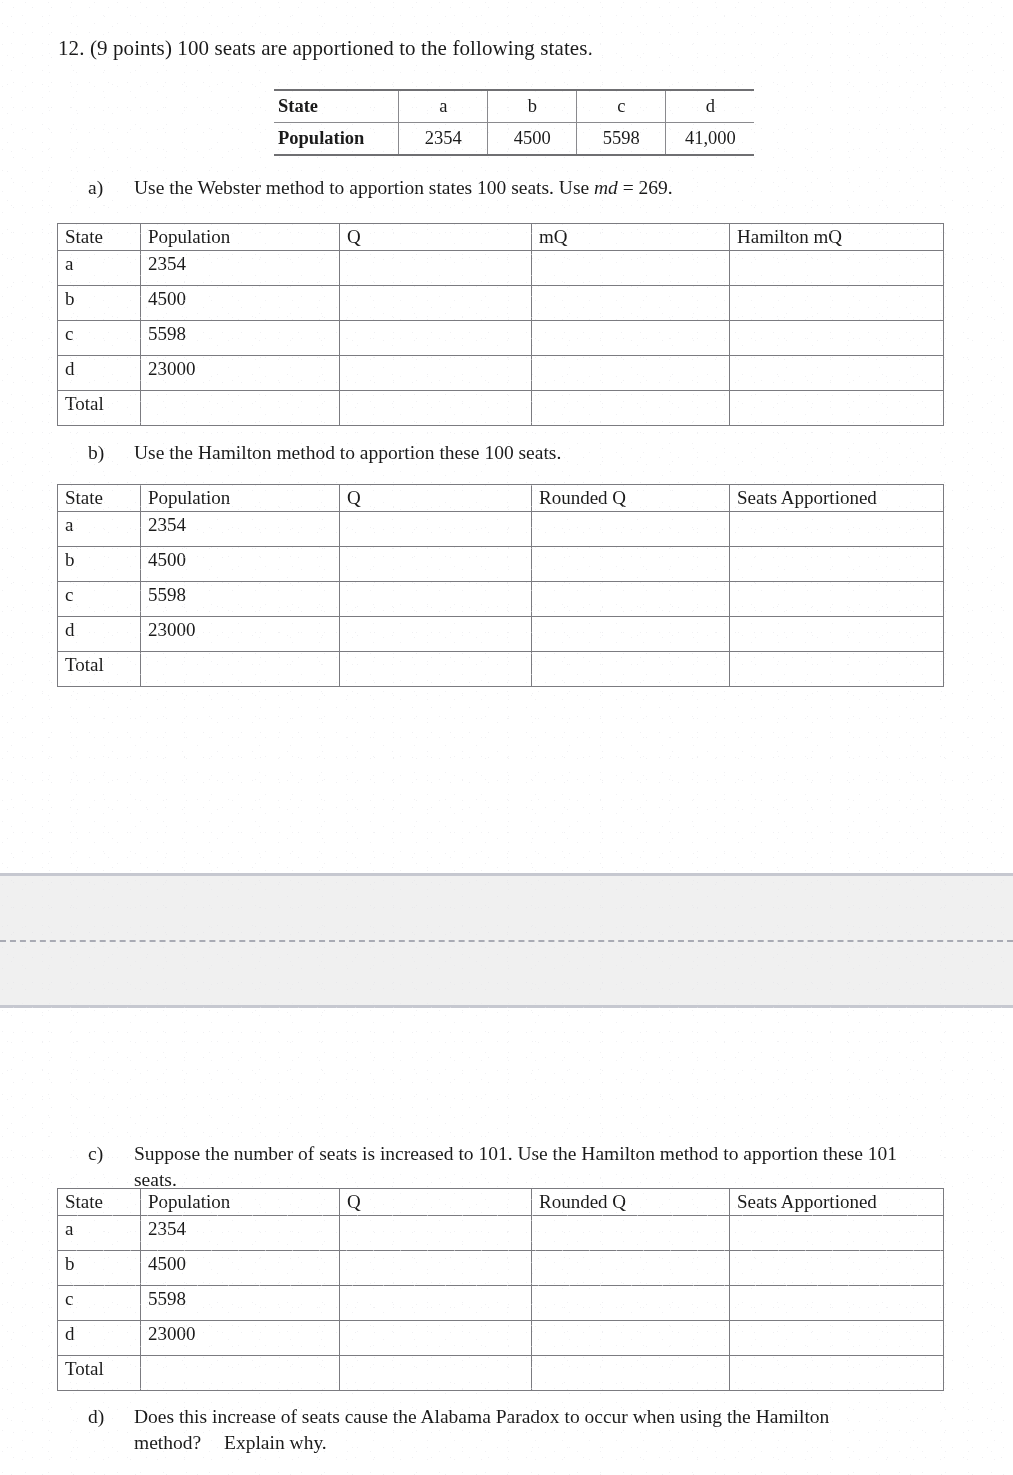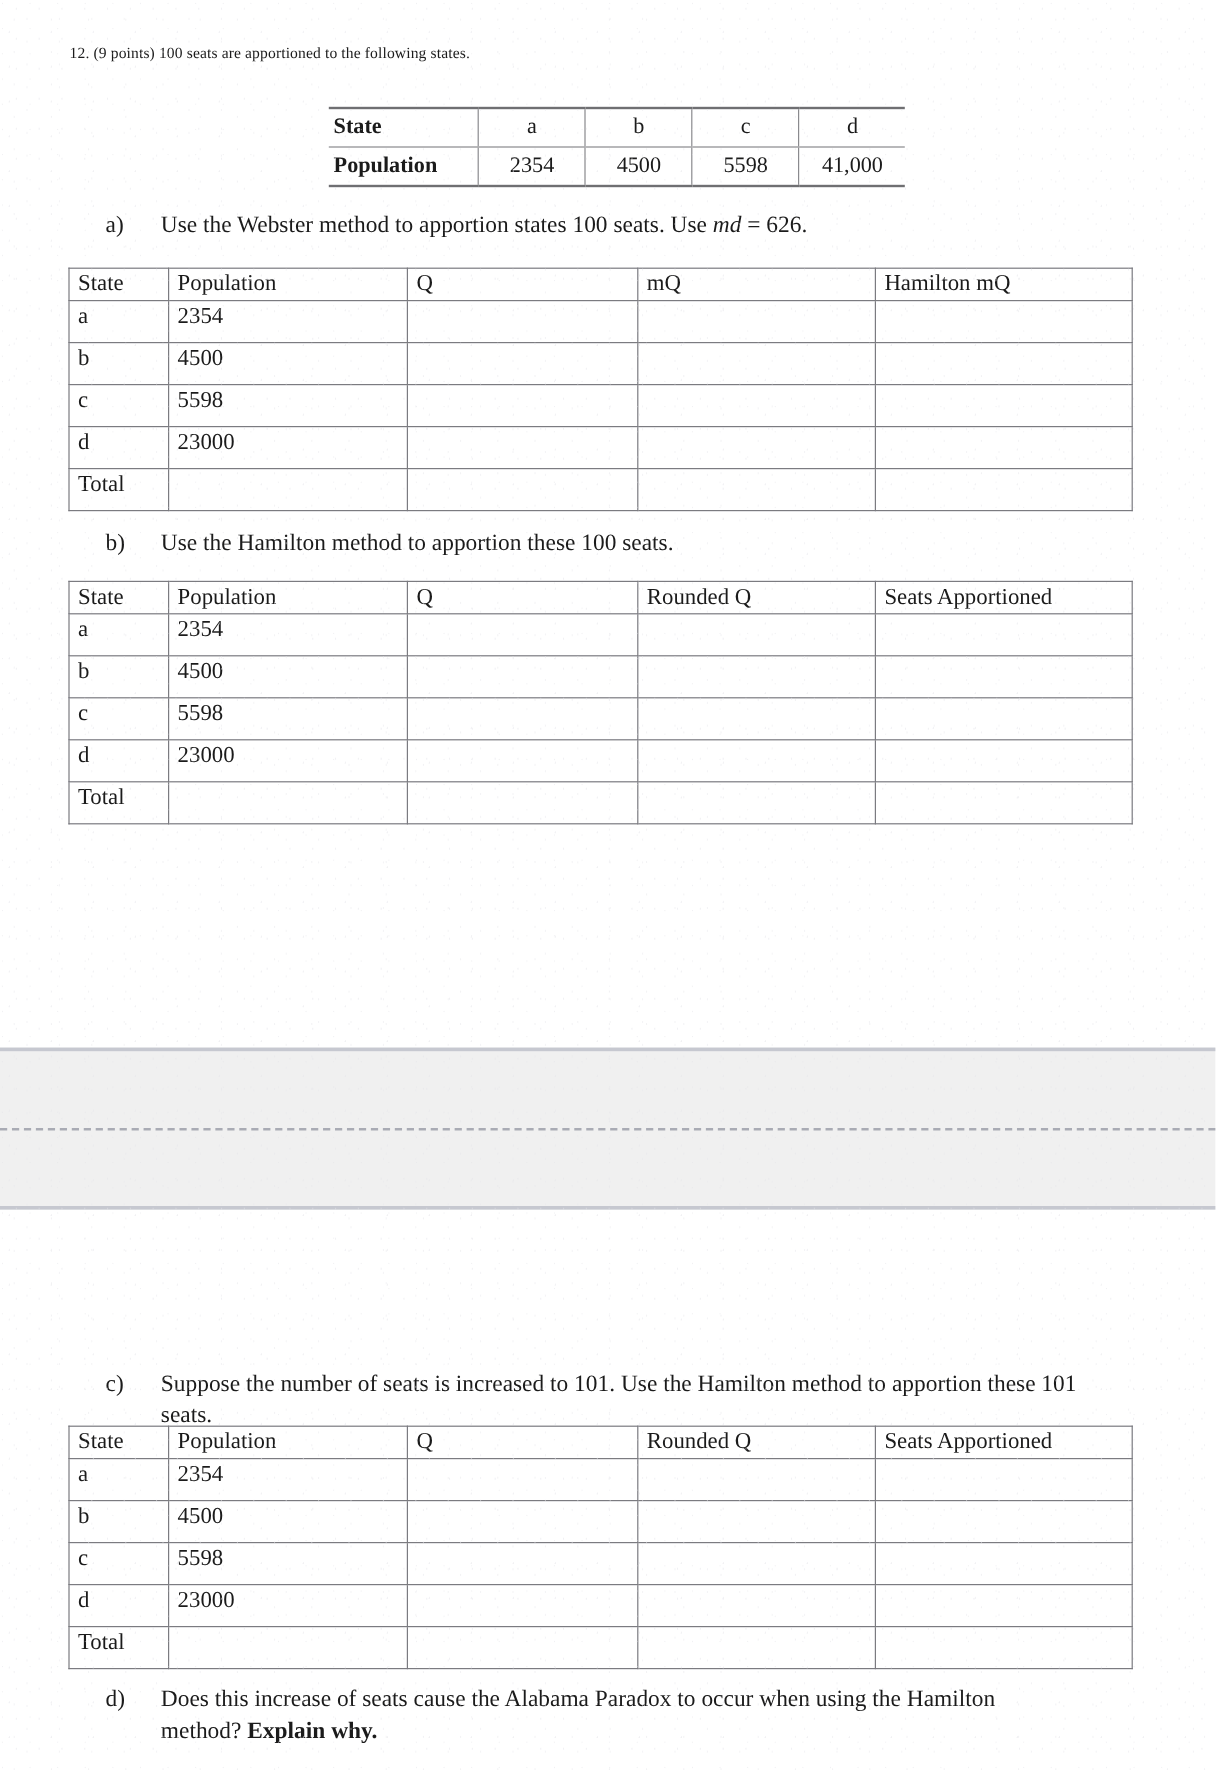--- a/index.html
+++ b/index.html
@@ -40,21 +40,21 @@
     width: 1013px; height: 1475px;
     z-index: 5;
   }
 
   .abs { position: absolute; }
 
   
   .q-main {
     left: 58px;
     top: 36px;
-    font-size: 13px;
+    font-size: 21px;
     letter-spacing: .1px;
     white-space: nowrap;
   }
 
   .part {
     font-size: 19.5px;
     line-height: 26px;
   }
   .part .lbl {
     position: absolute;
@@ -65,21 +65,21 @@
   .part .body {
     display: block;
     margin-left: 46px;
   }
   .part-a { left: 88px; top: 175px; width: 760px; }
   .part-b { left: 88px; top: 440px; width: 760px; }
   .part-c { left: 88px; top: 1141px; width: 848px; }
   .part-d { left: 88px; top: 1404px; width: 800px; }
 
   i.mdv { }
-  b.strong { font-weight: bold; }
+  b.strong { font-weight: normal; margin-left: 18px; }
 
   
   .summary-table {
     left: 274px;
     top: 89px;
     border-collapse: collapse;
     font-size: 18.5px;
   }
   .summary-table td {
     padding: 2px 10px;
@@ -168,21 +168,21 @@
       <td class="num">2354</td>
       <td class="num">4500</td>
       <td class="num">5598</td>
       <td class="num">41,000</td>
     </tr>
   </tbody>
     </table>
 
   <div class="abs part part-a">
     <span class="lbl">a)</span>
-    <span class="body"><span>Use the Webster method to apportion states 100 seats. Use </span><i class="mdv">md</i><span> = 626.</span></span>
+    <span class="body"><span>Use the Webster method to apportion states 100 seats. Use </span><i class="mdv">md</i><span> = 269.</span></span>
   </div>
 
   <table class="abs grid grid-a">
     <tbody>
         <tr class="head">
       <td class="c-state">State</td>
       <td class="c-pop">Population</td>
       <td class="c-q">Q</td>
       <td class="c-4">mQ</td>
       <td class="c-5">Hamilton mQ</td>

